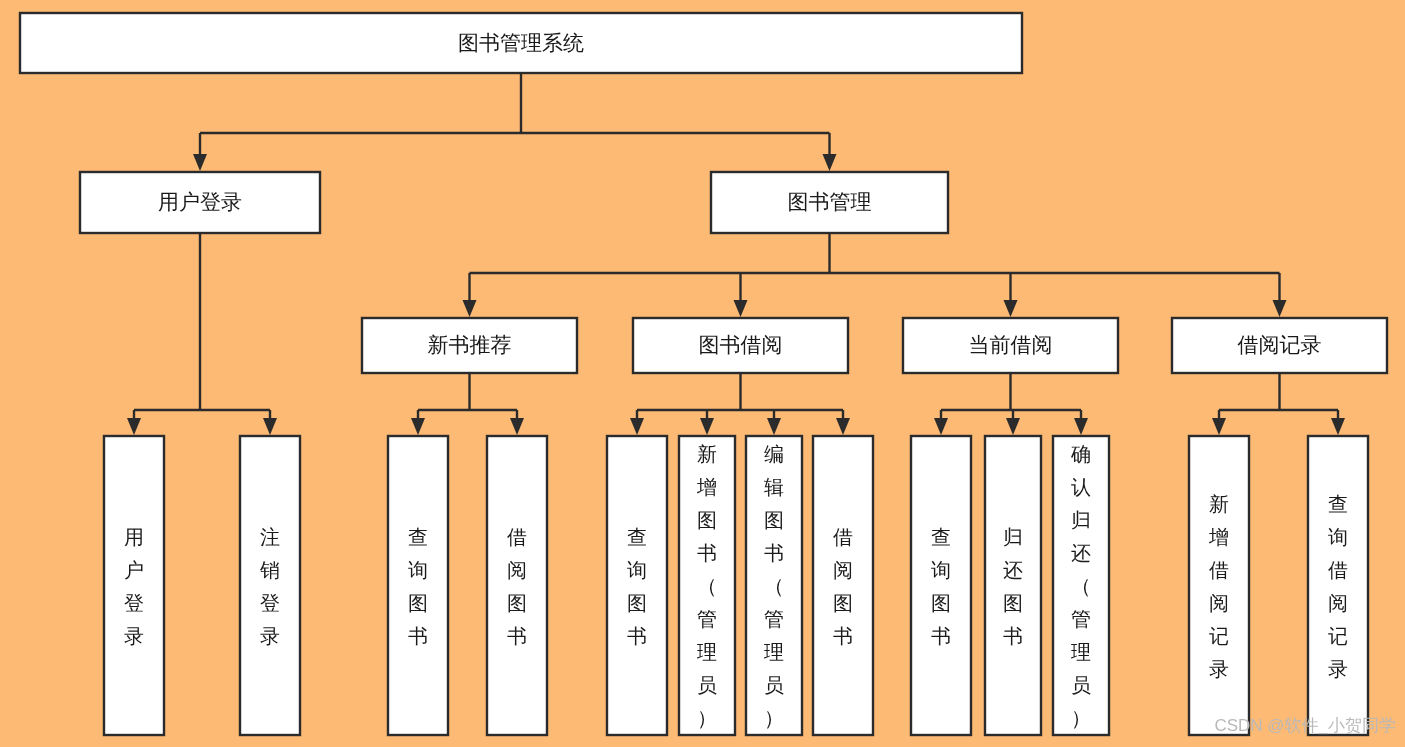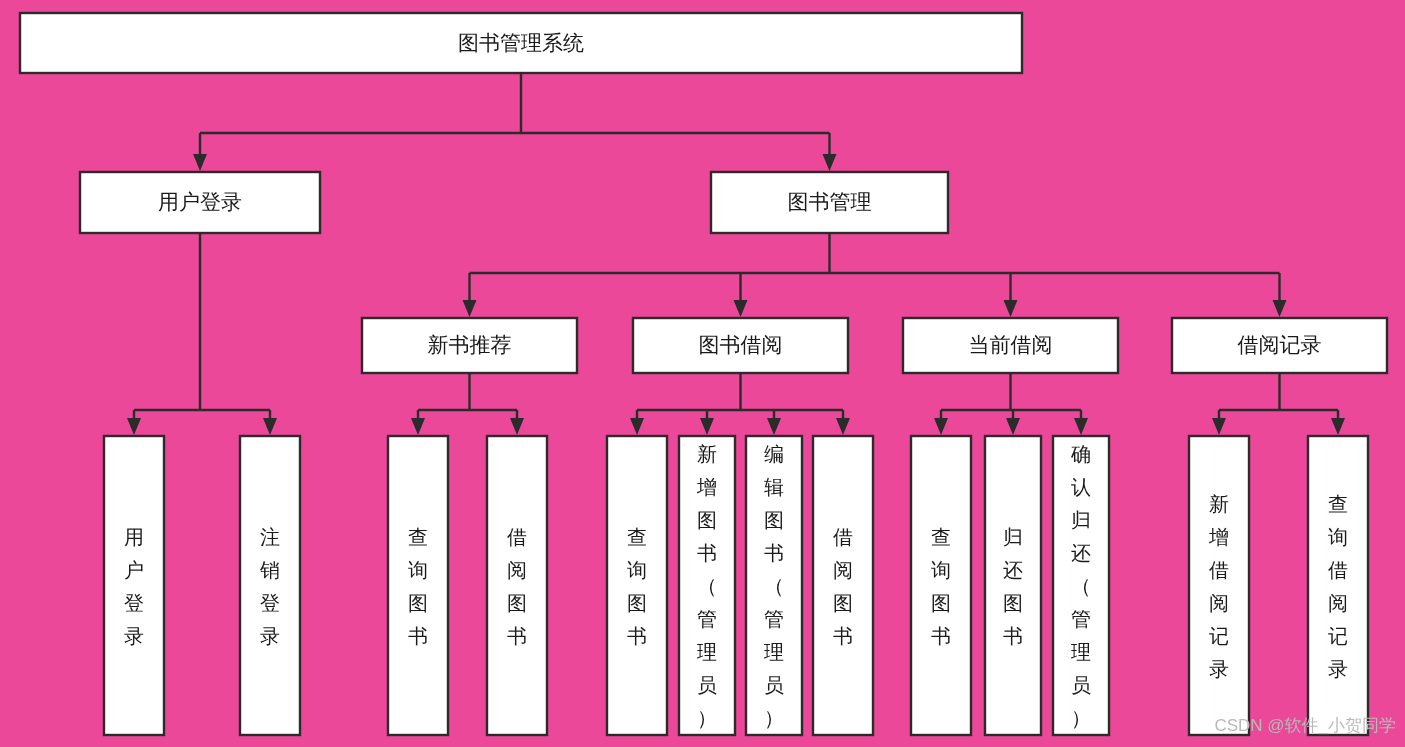--- a/index.html
+++ b/index.html
@@ -11,21 +11,21 @@
   body {
     width: 1405px;
     height: 747px;
     font-family: "Liberation Sans", "DejaVu Sans", sans-serif;
     overflow: hidden;
   }
   #diagram-root {
     position: relative;
     width: 1405px;
     height: 747px;
-    background: #ec4899;
+    background: #fdba74;
   }
   svg#chart-svg {
     position: absolute;
     top: 0;
     left: 0;
     width: 1405px;
     height: 747px;
     display: block;
   }
   .node-box {

